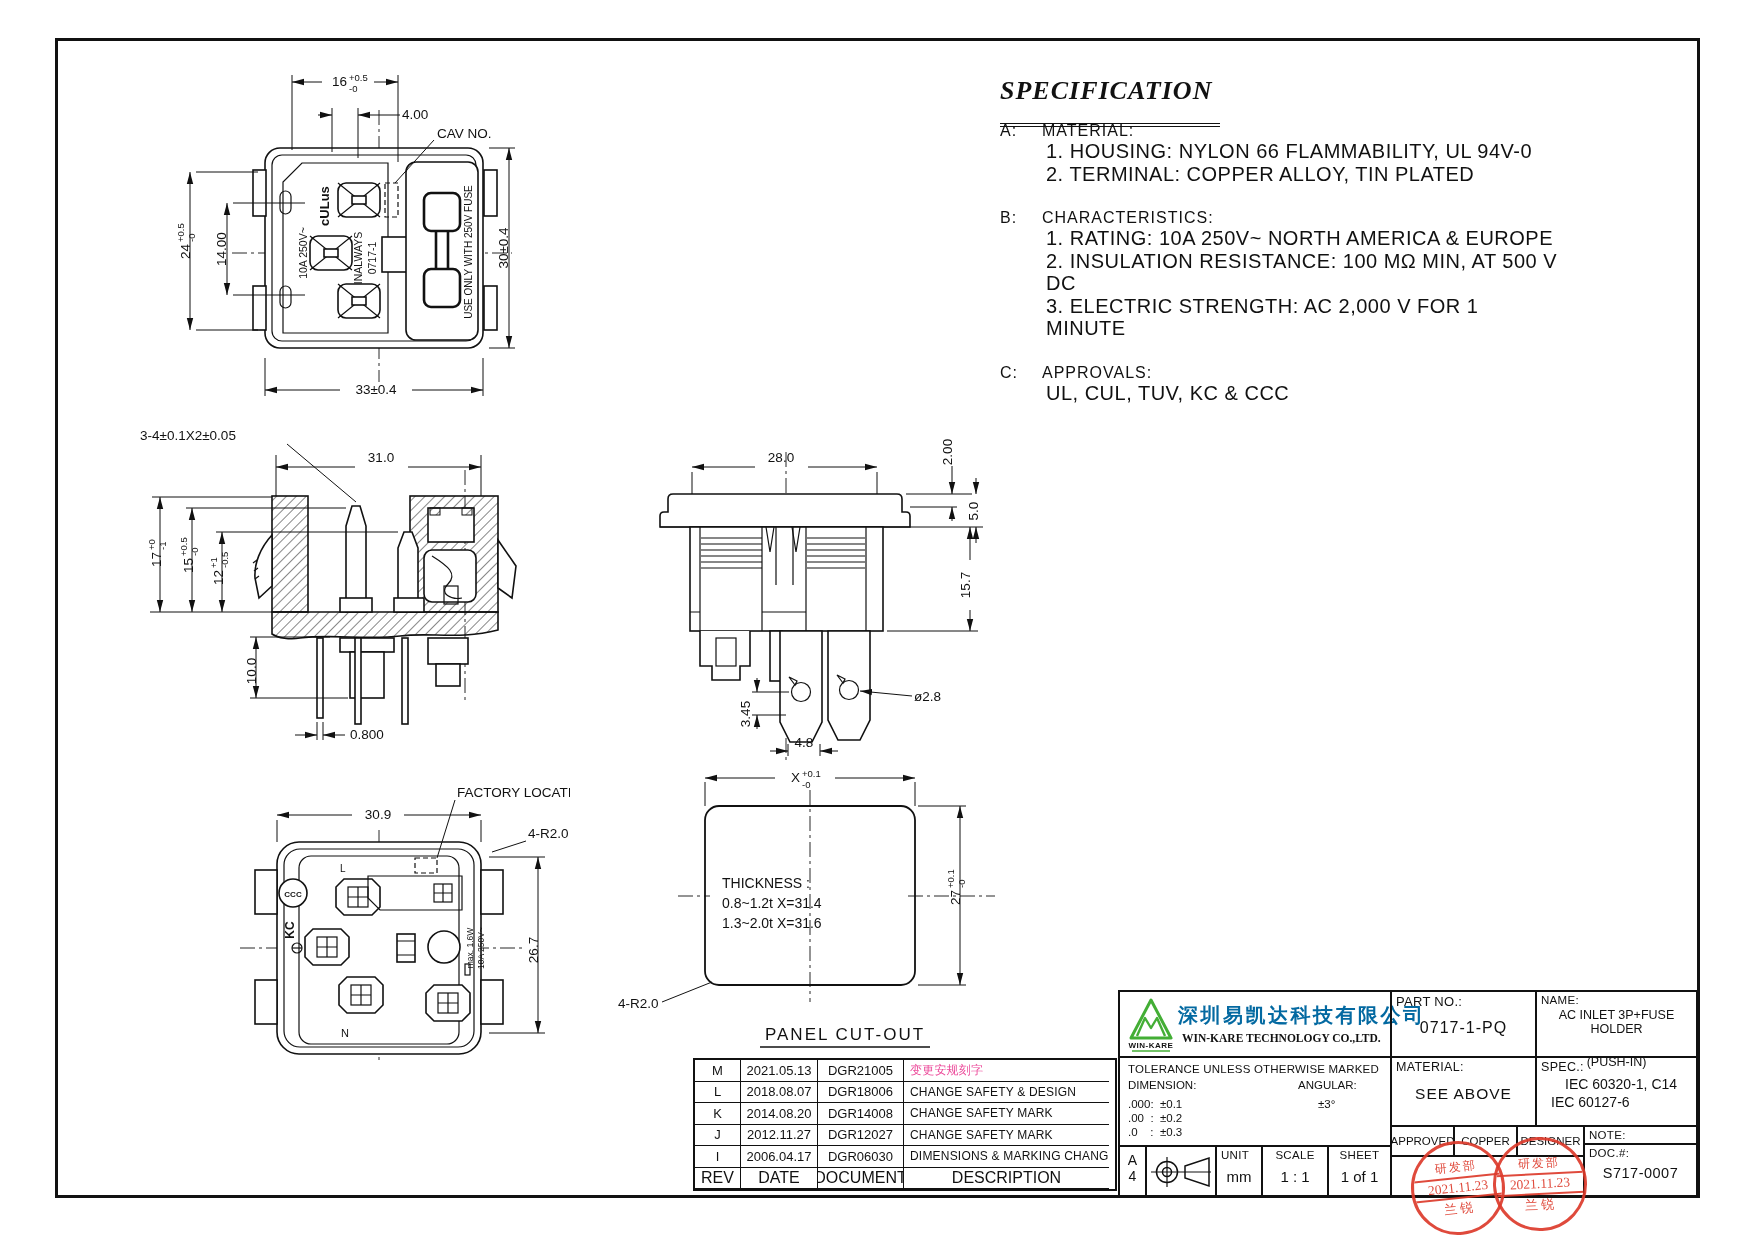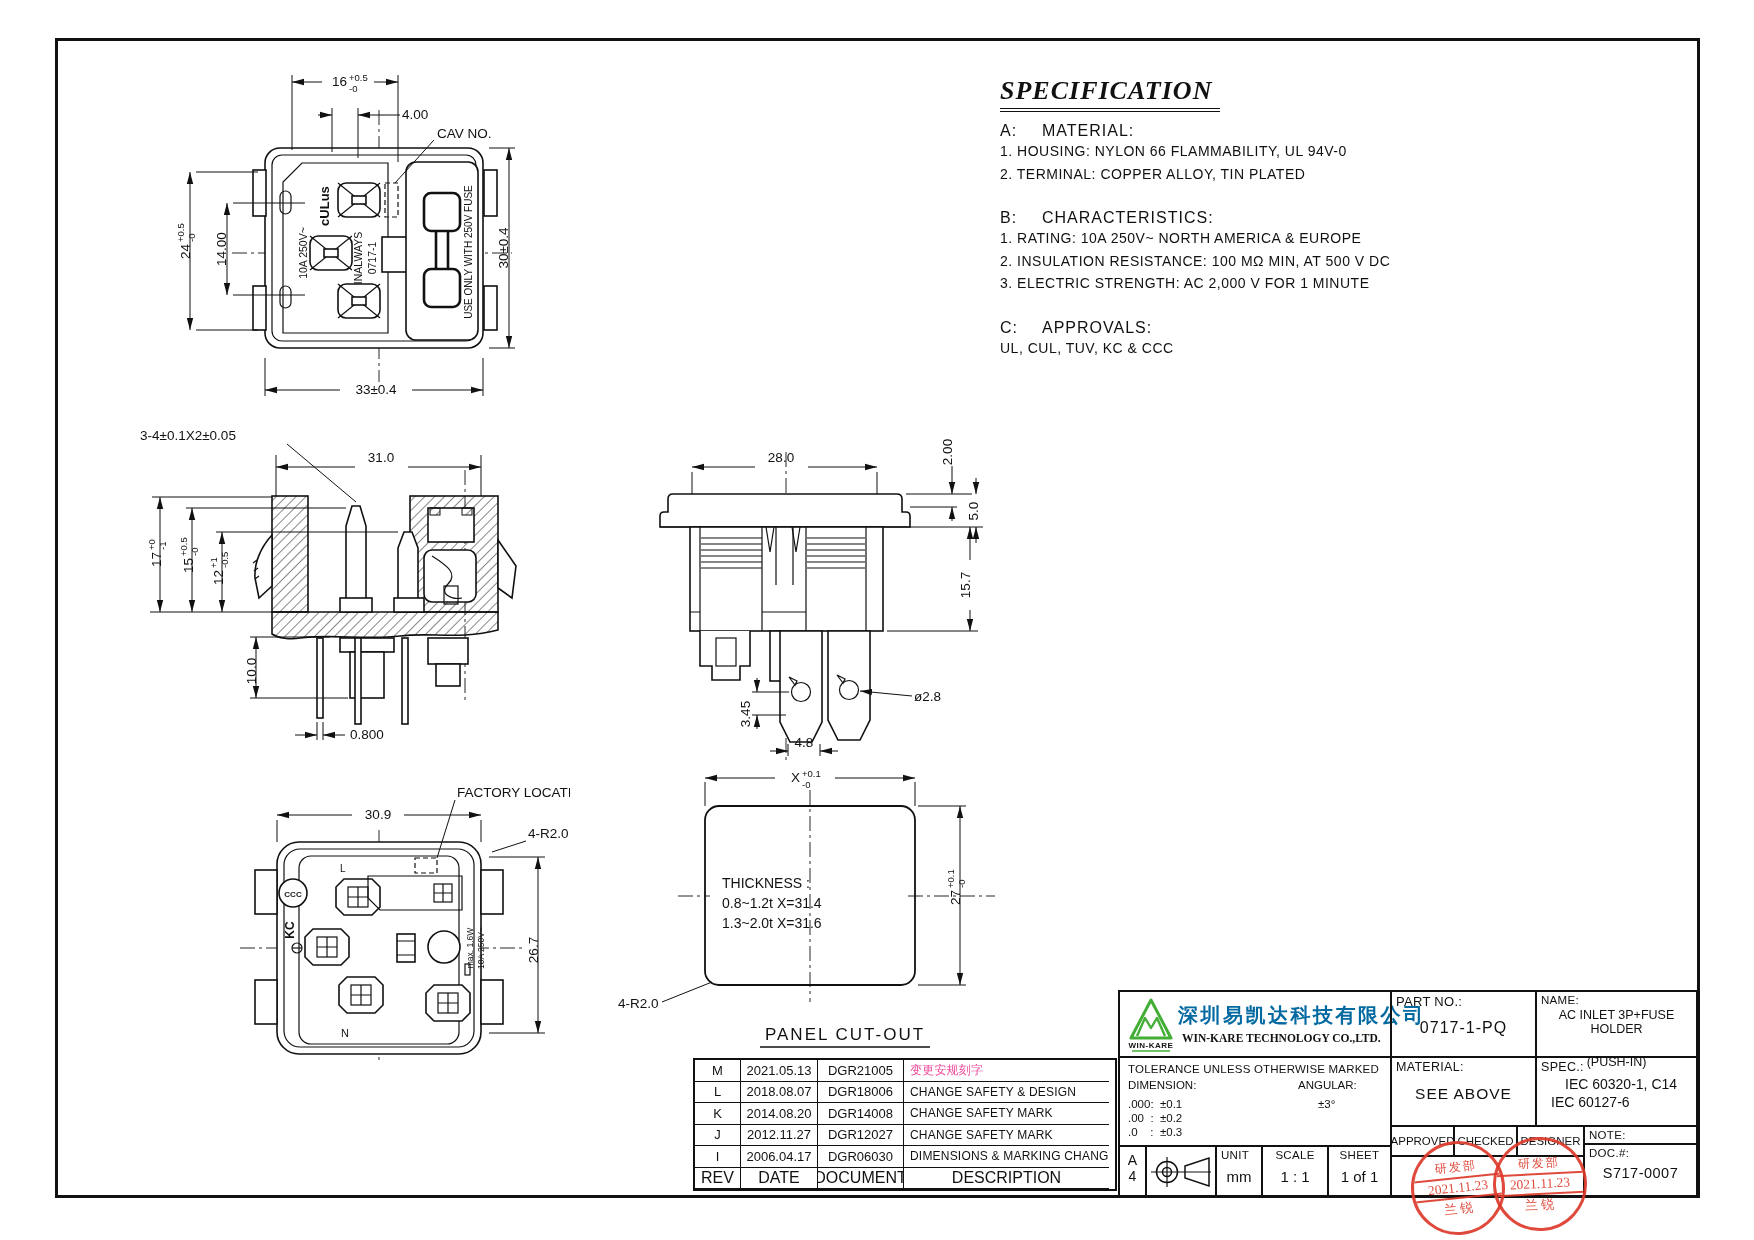--- a/index.html
+++ b/index.html
@@ -15,24 +15,24 @@
   .thk{fill:none;stroke:#111;stroke-width:2.6}
   .dim{stroke:#111;stroke-width:1;fill:none}
   .cl {stroke:#111;stroke-width:.9;fill:none;stroke-dasharray:15 4 3 4}
   .dsh{stroke:#111;stroke-width:1.2;fill:none;stroke-dasharray:5 3}
   .dt {font-size:13.5px}
   .dts{font-size:9.5px}
   .mrk{font-size:10.5px}
 
   
   .spec-title span{font-family:"Liberation Serif",serif;font-style:italic;font-weight:bold;
-    font-size:26px;letter-spacing:1px;border-bottom:4px double #111;padding:0 8px 3px 0}
+    font-size:26px;letter-spacing:1px;border-bottom:4px double #111;padding:0 8px 18px 0}
   .spec-h{font-size:16px;letter-spacing:1px;margin-top:24px}
   .sid{display:inline-block;width:42px}
-  .spec-i{font-size:14px;letter-spacing:.5px;line-height:22.5px}
+  .spec-i{margin-left:46px;font-size:20px;letter-spacing:.5px;line-height:22.5px}
 
   
   .rev{left:693px;top:1058px;width:420px;border:2px solid #111;border-right-width:2px;
        display:grid;grid-template-columns:46px 77px 86px 205px}
   .rev>div{border-right:1.5px solid #111;border-bottom:1.5px solid #111;height:20.5px;
        display:flex;align-items:center;justify-content:center;font-size:13px;overflow:hidden;white-space:nowrap}
   .rev>div:nth-child(4n){border-right:none}
   .rev .dsc{justify-content:flex-start;padding-left:6px;font-size:12px;letter-spacing:.2px}
   .rev .hd{font-size:16px}
   .rev .cjk{font-size:12px;color:#ec4899}
@@ -570,21 +570,21 @@
       <div style="text-align:center;font-size:12.5px;margin-top:2px">AC INLET 3P+FUSE HOLDER</div>
       <div style="text-align:center;font-size:12.5px;margin-top:19px">(PUSH-IN)</div>
     </div>
     <div class="cell" style="left:417px;top:66px;width:163px;height:71px">
       <div class="lbl" style="font-size:12.5px">SPEC.:</div>
       <div style="font-size:14px;margin:2px 0 0 28px">IEC 60320-1, C14</div>
       <div style="font-size:14px;margin:2px 0 0 14px">IEC 60127-6</div>
     </div>
 
     <div class="cell val-c" style="left:272px;top:135px;width:65px;height:32px;font-size:11.5px">APPROVED</div>
-    <div class="cell val-c" style="left:335px;top:135px;width:65px;height:32px;font-size:11.5px">CHECKED</div>
+    <div class="cell val-c" style="left:335px;top:135px;width:65px;height:32px;font-size:11.5px">COPPER</div>
     <div class="cell val-c" style="left:398px;top:135px;width:69px;height:32px;font-size:11.5px">DESIGNER</div>
     <div class="cell" style="left:272px;top:165px;width:195px;height:43px"></div>
 
     <div class="cell" style="left:465px;top:135px;width:115px;height:20px">
       <div class="lbl">NOTE:</div>
     </div>
     <div class="cell" style="left:465px;top:153px;width:115px;height:55px">
       <div class="lbl">DOC.#:</div>
       <div class="val-c" style="height:28px;font-size:14.5px;letter-spacing:.5px">S717-0007</div>
     </div>

